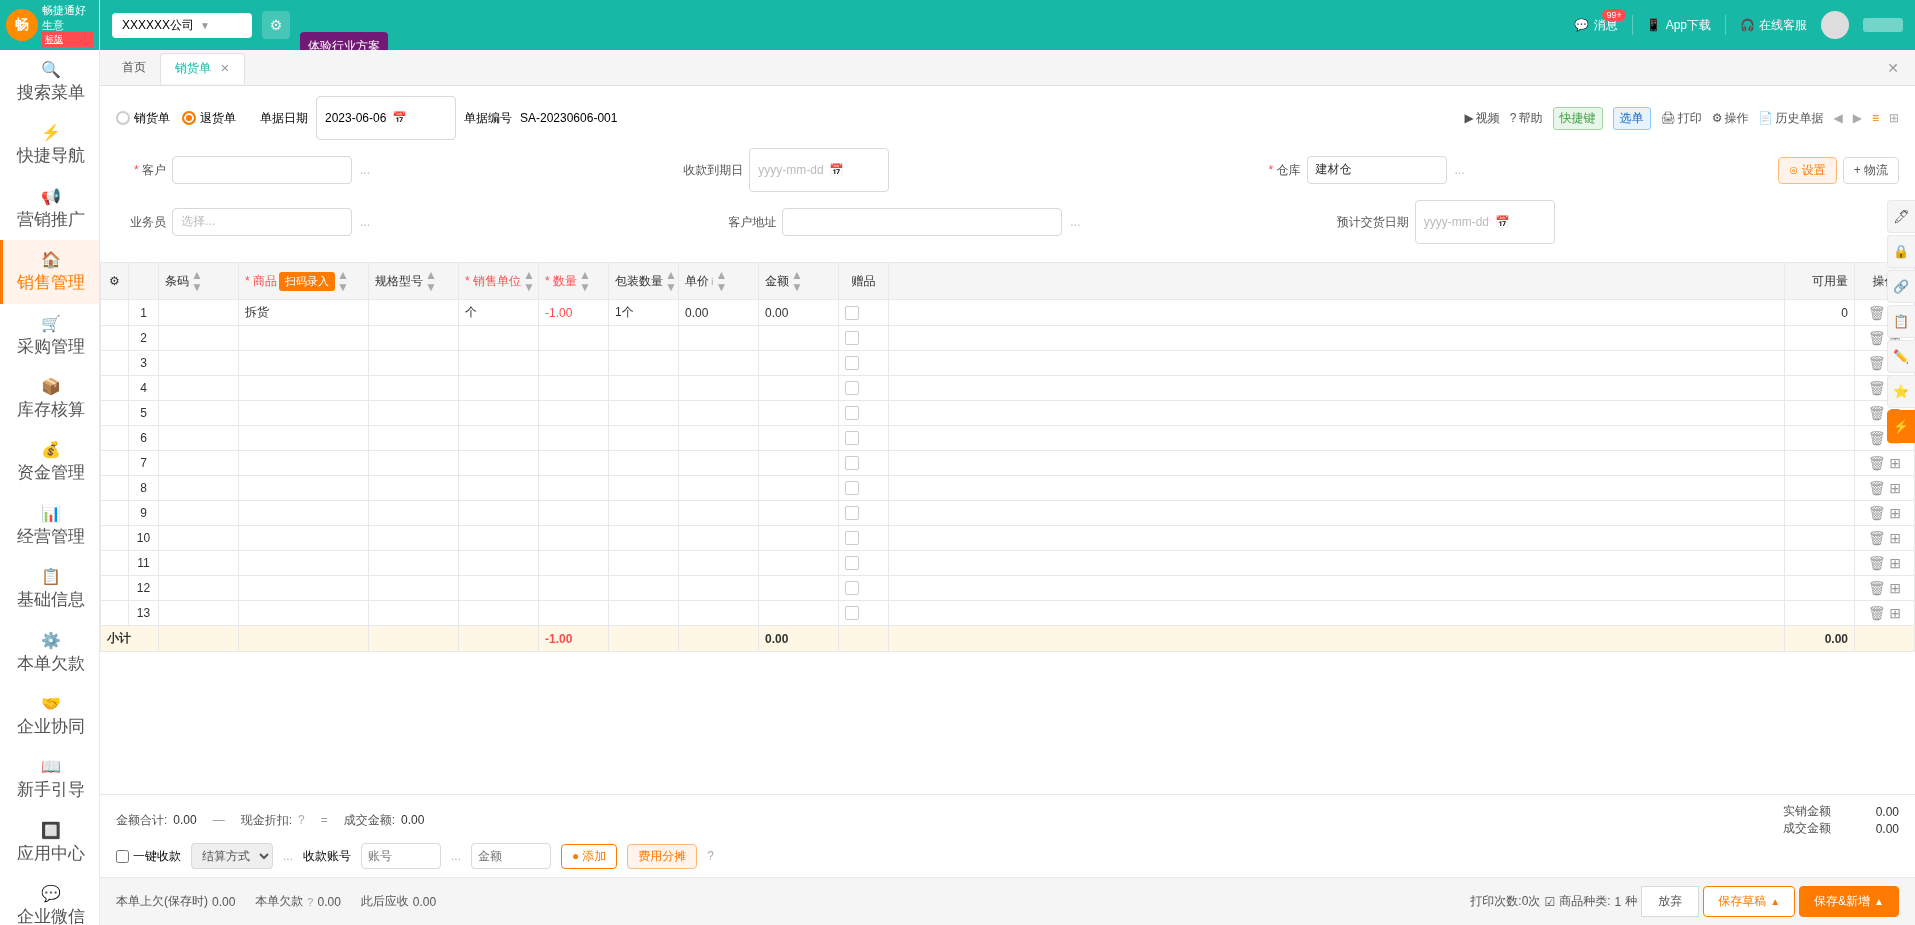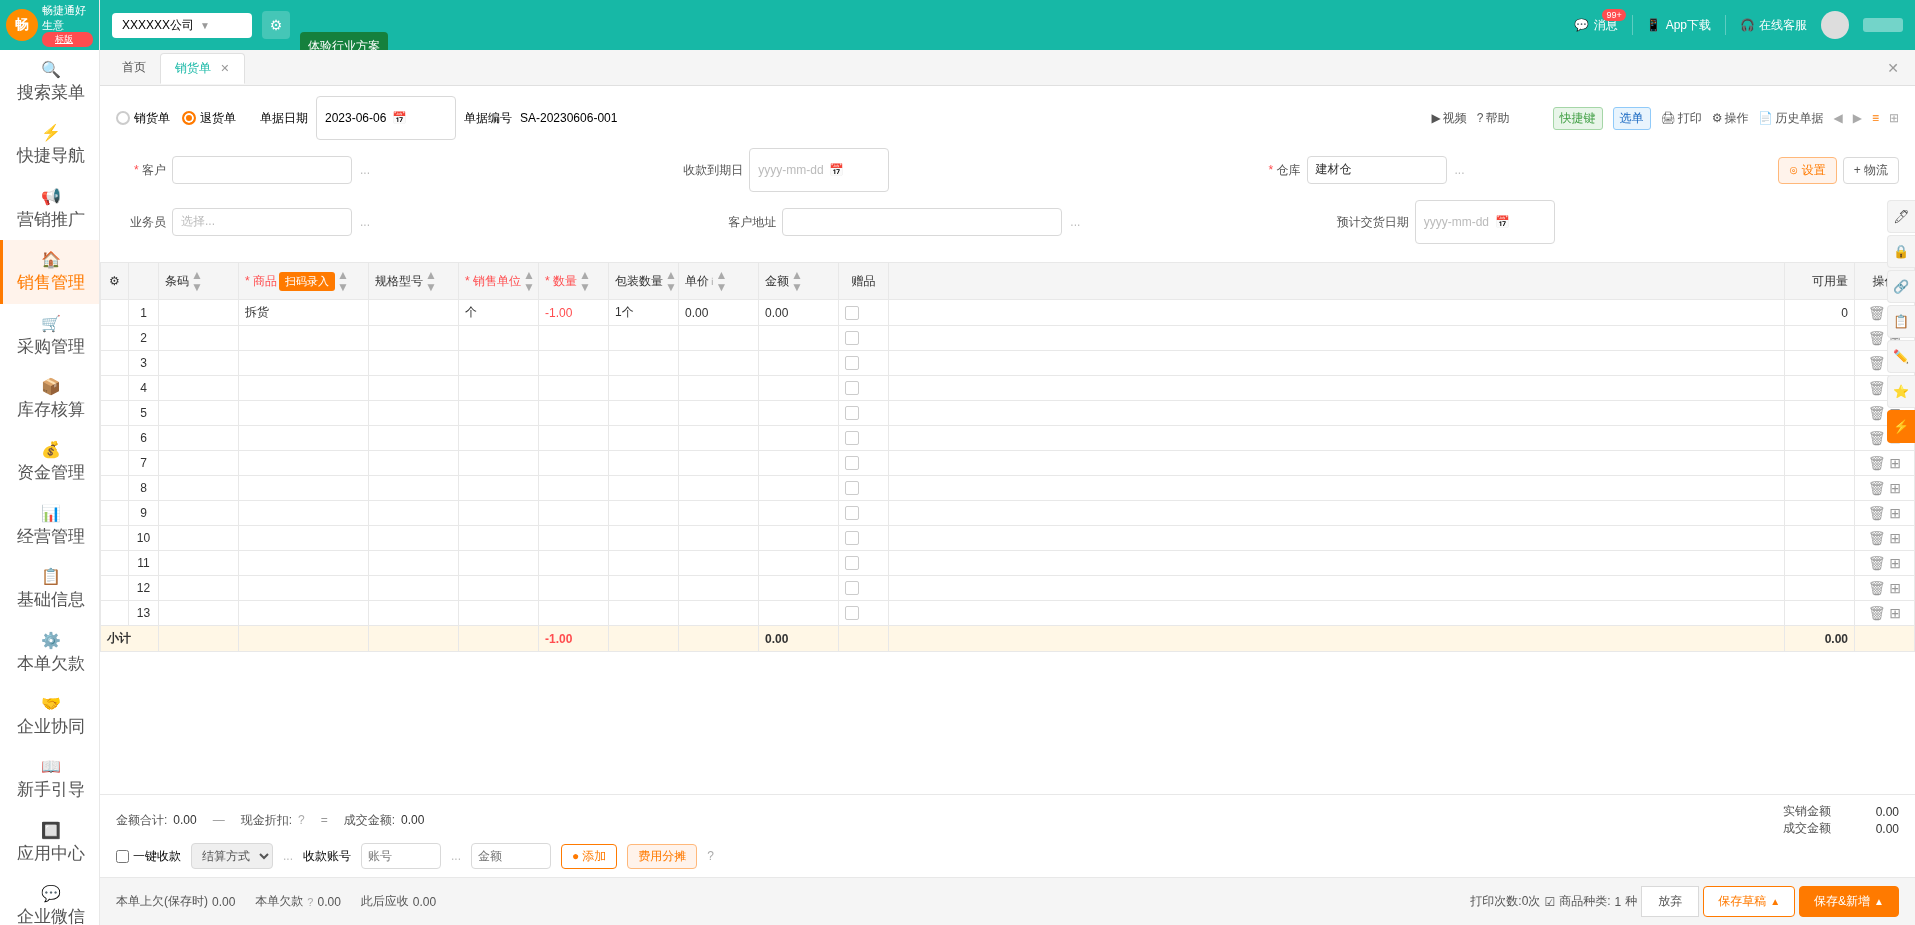--- a/index.html
+++ b/index.html
@@ -3,37 +3,37 @@
   <meta charset="utf-8">
   <style>
     * { box-sizing: border-box; margin: 0; padding: 0; font-family: 'Microsoft YaHei', Arial, sans-serif; font-size: 12px; }
     body { background: #f0f2f5; display: flex; height: 925px; overflow: hidden; }
 
     
     .sidebar { width: 100px; background: #fff; display: flex; flex-direction: column; height: 100%; border-right: 1px solid #e8e8e8; flex-shrink: 0; }
     .sidebar-logo { background: #17b8a6; padding: 8px 6px; display: flex; align-items: center; gap: 4px; min-height: 50px; }
     .sidebar-logo-icon { width: 32px; height: 32px; background: #ff8c00; border-radius: 50%; display: flex; align-items: center; justify-content: center; color: white; font-size: 14px; font-weight: bold; flex-shrink: 0; }
     .sidebar-logo-text { color: white; font-size: 11px; line-height: 1.3; }
-    .sidebar-logo-badge { background: #ff4d4f; color: white; font-size: 9px; border-radius: 7px; padding: 1px 13px; text-decoration: underline; }
+    .sidebar-logo-badge { background: #ff4d4f; color: white; font-size: 9px; border-radius: 0; padding: 1px 3px; text-decoration: underline; }
     .sidebar-nav-item { display: flex; flex-direction: column; align-items: center; padding: 10px 4px; cursor: pointer; color: #555; gap: 4px; border-left: 3px solid transparent; }
     .sidebar-nav-item.active { background: #fff3eb; color: #ff7a00; border-left-color: #ff7a00; }
     .sidebar-nav-item .nav-icon { font-size: 16px; }
     .sidebar-nav-item .nav-label { font-size: 17px; text-align: center; line-height: 1.2; }
     .sidebar-bottom { margin-top: auto; border-top: 1px solid #f0f0f0; }
     .sidebar-bottom-item { display: flex; flex-direction: column; align-items: center; padding: 8px 4px; cursor: pointer; color: #555; gap: 2px; }
 
     
     .main { flex: 1; display: flex; flex-direction: column; overflow: hidden; }
 
     
     .top-header { background: #17b8a6; height: 50px; display: flex; align-items: center; padding: 0 12px; gap: 10px; flex-shrink: 0; }
     .company-select { background: white; border-radius: 4px; padding: 4px 10px; display: flex; align-items: center; gap: 6px; cursor: pointer; min-width: 140px; font-size: 12px; }
     .company-select-arrow { color: #999; font-size: 10px; }
     .gear-btn { background: rgba(255,255,255,0.2); border: none; border-radius: 4px; width: 28px; height: 28px; display: flex; align-items: center; justify-content: center; cursor: pointer; color: white; font-size: 14px; }
-    .trial-btn { background: #15803d; border: none; border-radius: 4px; padding: 6px 8px; color: white; cursor: pointer; font-size: 12px; margin-top: 42px; }
+    .trial-btn { background: #701a75; border: none; border-radius: 4px; padding: 6px 8px; color: white; cursor: pointer; font-size: 12px; margin-top: 42px; }
     .header-right { margin-left: auto; display: flex; align-items: center; gap: 14px; color: white; }
     .header-right-item { display: flex; align-items: center; gap: 4px; cursor: pointer; font-size: 12px; position: relative; }
     .badge { background: #ff4d4f; color: white; border-radius: 10px; padding: 1px 4px; font-size: 9px; position: absolute; top: -8px; right: -8px; }
     .user-avatar { width: 28px; height: 28px; background: #ddd; border-radius: 50%; }
     .user-name-placeholder { width: 40px; height: 14px; background: rgba(255,255,255,0.4); border-radius: 3px; }
 
     
     .tab-bar { background: #f5f5f5; border-bottom: 1px solid #e0e0e0; display: flex; align-items: center; padding: 0 8px; height: 36px; flex-shrink: 0; }
     .tab-item { padding: 6px 14px; cursor: pointer; font-size: 12px; color: #555; border-radius: 4px 4px 0 0; }
     .tab-item.active { background: white; color: #17b8a6; border: 1px solid #e0e0e0; border-bottom: 1px solid white; margin-bottom: -1px; }
@@ -285,21 +285,21 @@
 
       <div class="form-actions-right" style="margin-left:auto; display:flex; gap:10px; align-items:center;">
         <div class="action-link">
           <span>▶</span>
           <span>视频</span>
         </div>
         <div class="action-link">
           <span>?</span>
           <span>帮助</span>
         </div>
-        <div class="action-link" style="background:#e8f5e9; border:1px solid #a5d6a7; border-radius:3px; padding:2px 6px; color:#43a047;margin-left:33px;">
+        <div class="action-link" style="background:#e8f5e9; border:1px solid #a5d6a7; border-radius:3px; padding:2px 6px; color:#43a047;">
           <span>快捷键</span>
         </div>
         <div class="action-link" style="background:#e8f4fd; border:1px solid #90caf9; border-radius:3px; padding:2px 6px; color:#1565c0;">
           <span>选单</span>
         </div>
         <div class="action-link">
           <span>🖨</span>
           <span>打印</span>
         </div>
         <div class="action-link">

